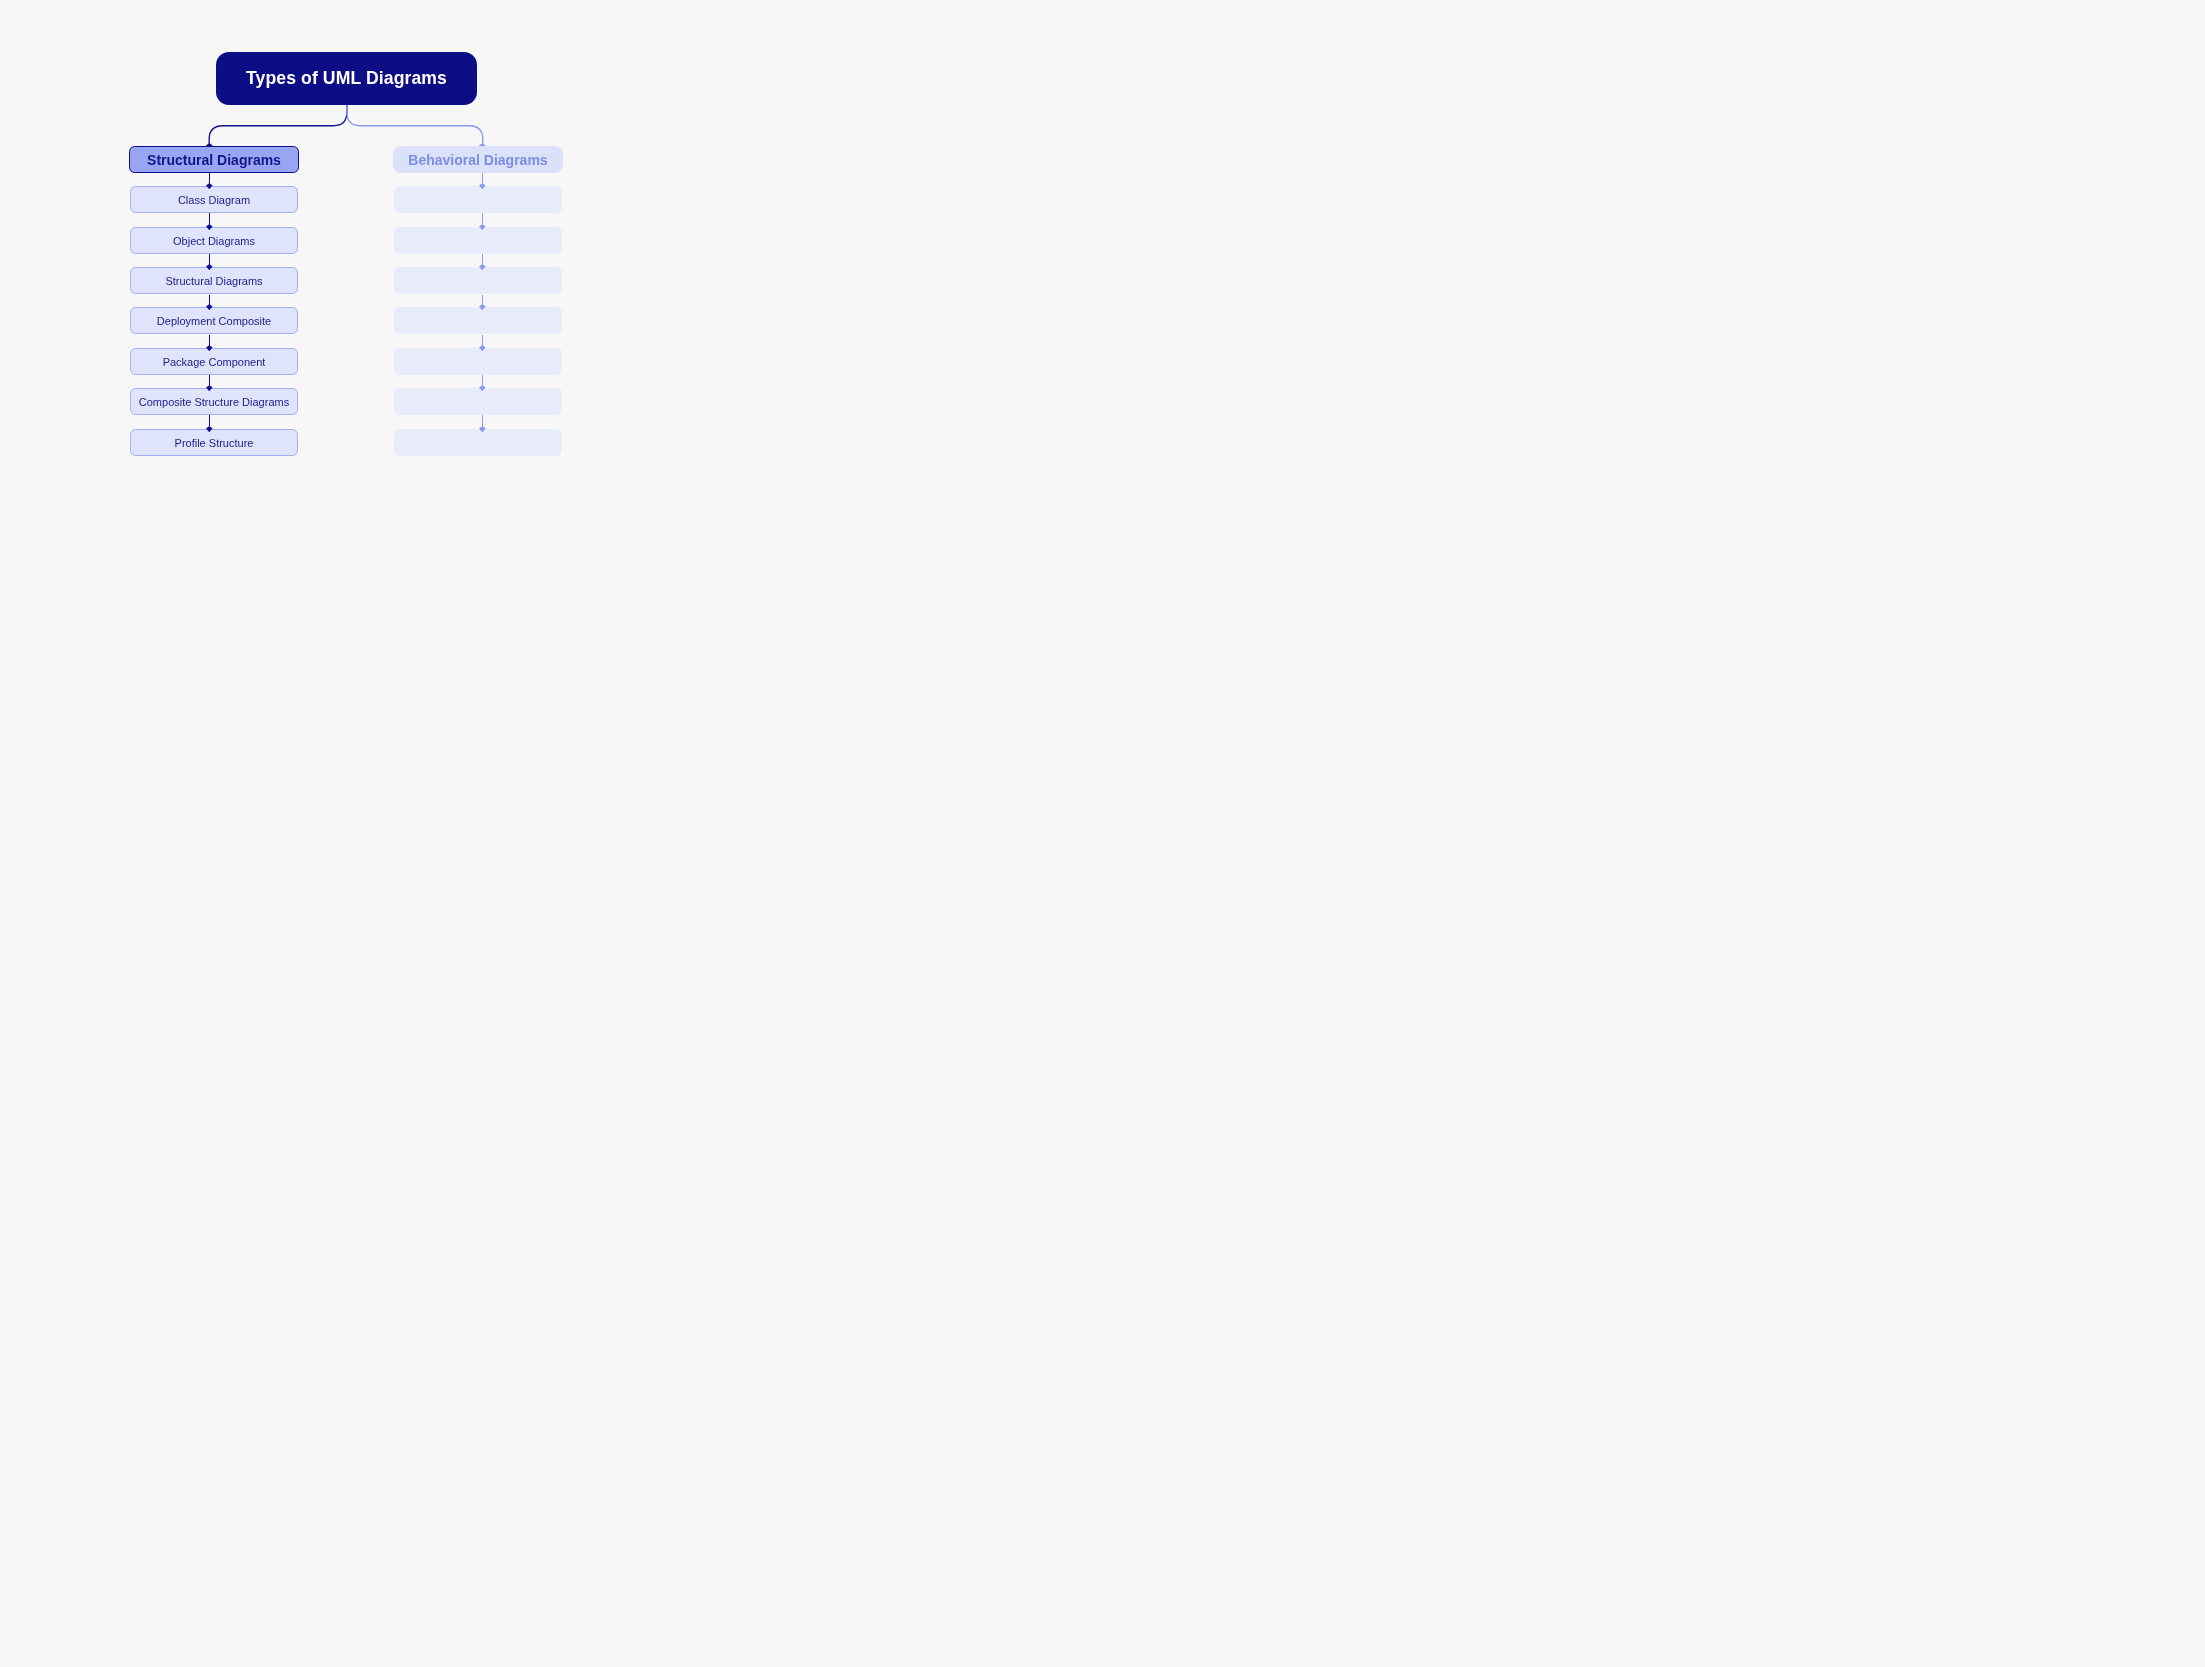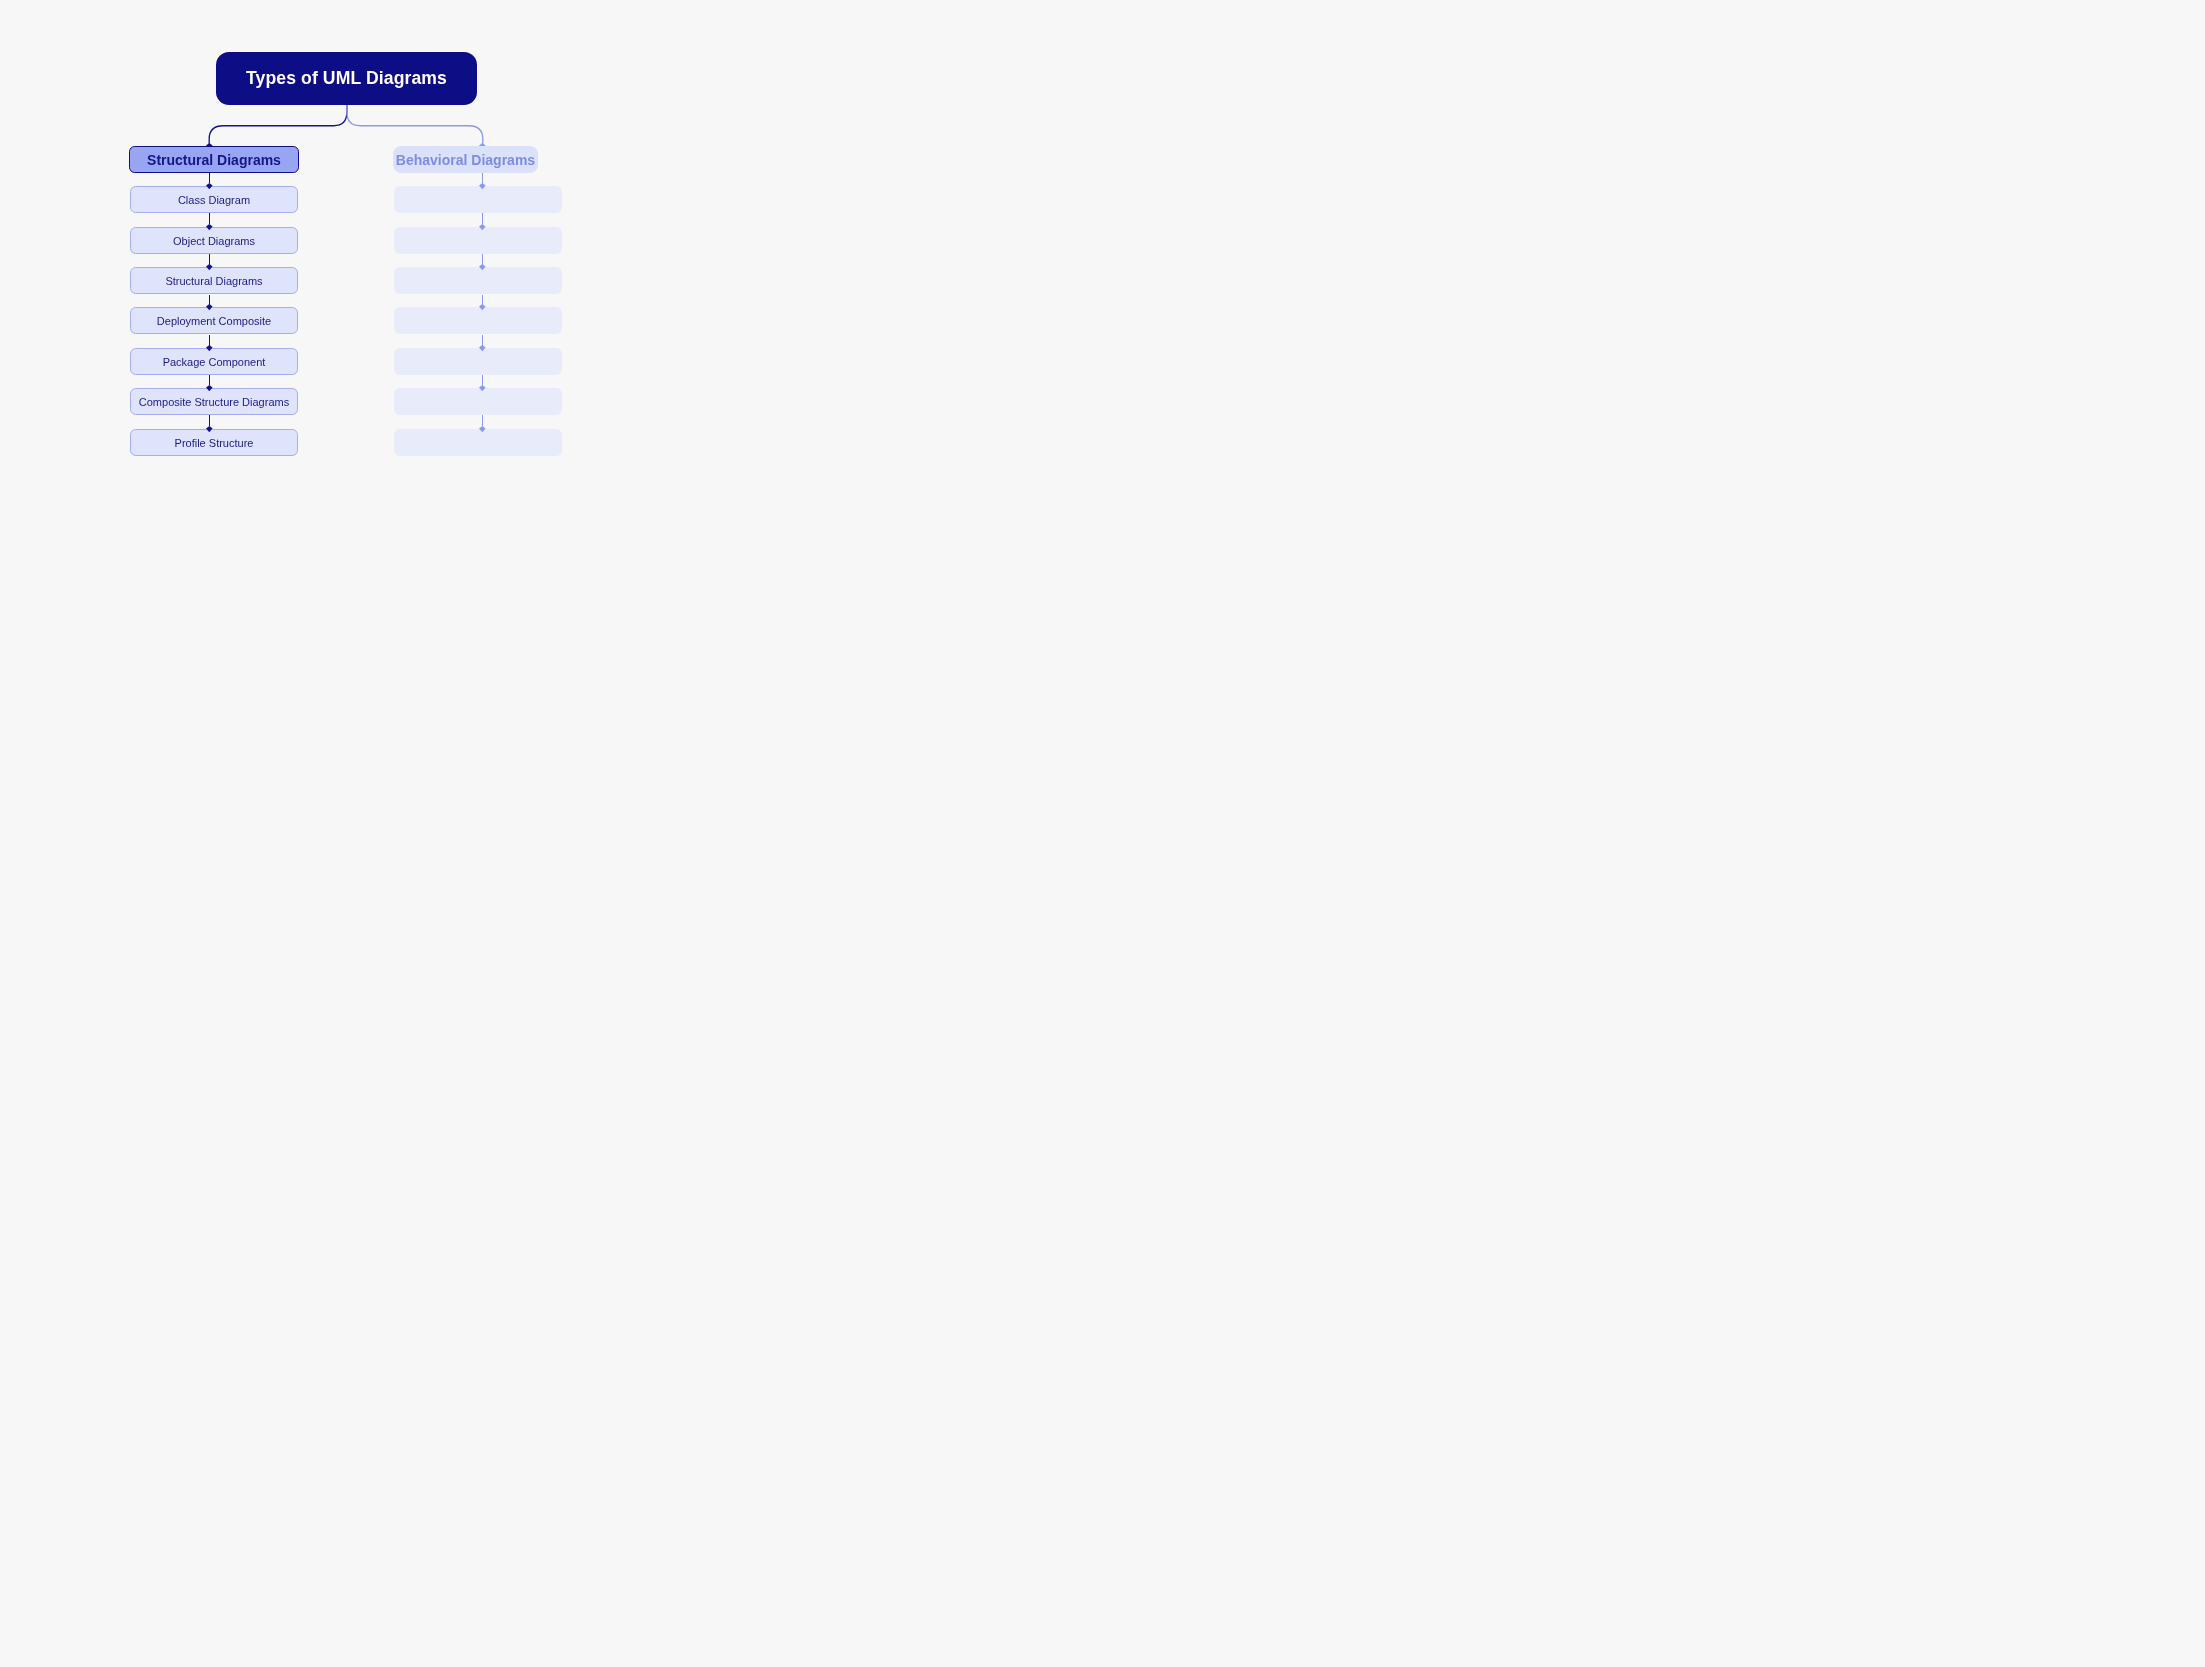--- a/index.html
+++ b/index.html
@@ -39,21 +39,21 @@
     display:flex;align-items:center;justify-content:center;
     font-size:14px;font-weight:700;box-sizing:border-box;
   }
   .hdr.structural{
     left:129px;width:170px;
     background:var(--structural-fill);
     border:1.3px solid var(--structural-border);
     color:var(--structural-text);
   }
   .hdr.behavioral{
-    left:393px;width:145px;
+    left:393px;width:170px;
     background:var(--behavioral-fill);
     color:var(--behavioral-text);
     border-radius:8px;
   }
   .item{
     position:absolute;height:27px;border-radius:5.7px;box-sizing:border-box;
     display:flex;align-items:center;justify-content:center;
     font-size:11px;font-weight:400;
   }
   .item.left{

